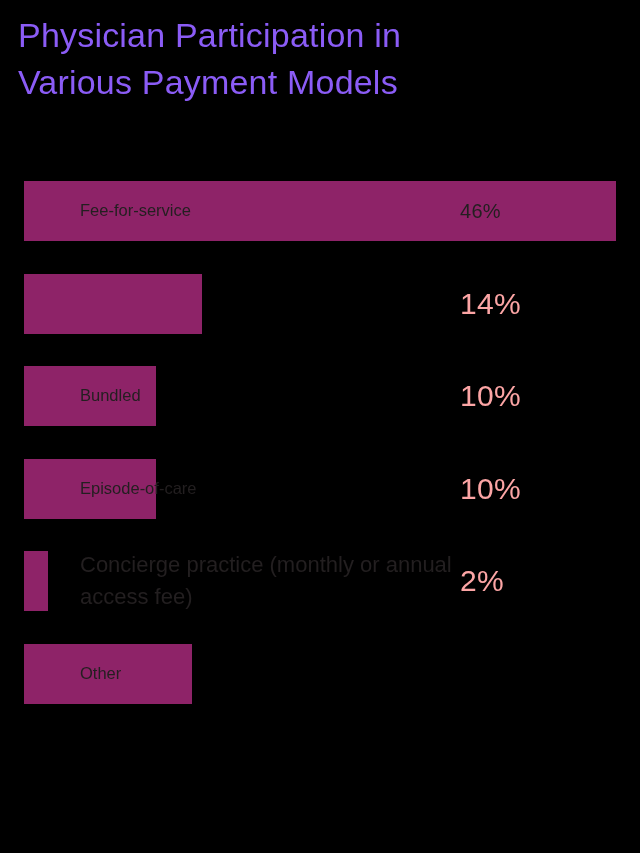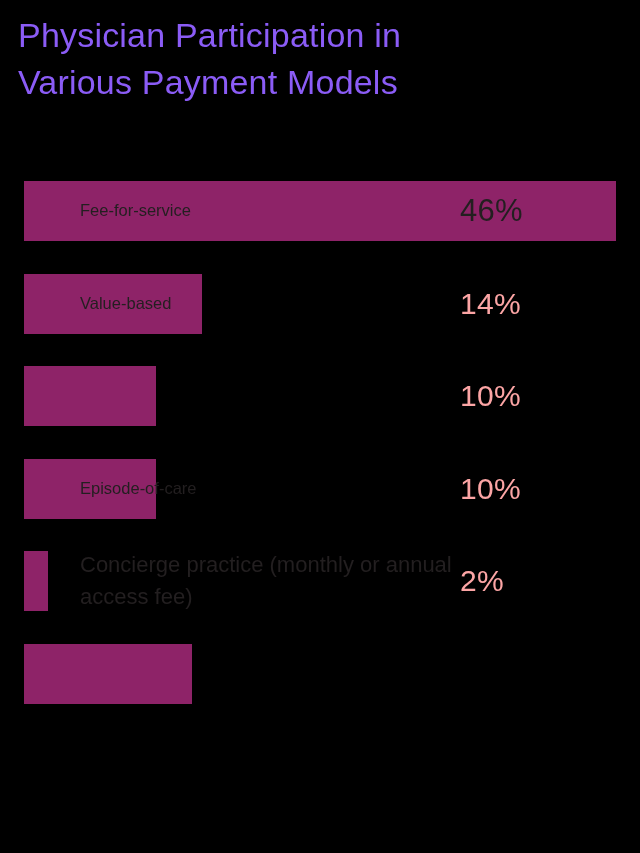--- a/index.html
+++ b/index.html
@@ -70,21 +70,21 @@
     top: 0;
     height: 60px;
     display: flex;
     align-items: center;
     color: #fca5a5;
     font-size: 30px;
     letter-spacing: 0.3px;
   }
   .bar-row.highlight .bar-value {
     color: #231f20;
-    font-size: 31px;
+    font-size: 20px;
   }
   .bar-row.wrap .bar-label {
     line-height: 1.45;
     font-size: 22px;
   }
 </style>
 </head>
 <body>
 
 <div class="page">
@@ -95,41 +95,42 @@
   <div class="bars">
 
     <div class="bar-row highlight">
       <div class="bar-fill" style="width:592px"></div>
       <div class="bar-label">Fee-for-service</div>
       <div class="bar-value">46%</div>
     </div>
 
     <div class="bar-row">
       <div class="bar-fill" style="width:178px"></div>
-      <div class="bar-label">Value-based</div>
       <div class="bar-value">14%</div>
     </div>
 
     <div class="bar-row">
       <div class="bar-fill" style="width:132px"></div>
+      <div class="bar-label">Bundled</div>
       <div class="bar-value">10%</div>
     </div>
 
     <div class="bar-row">
       <div class="bar-fill" style="width:132px"></div>
       <div class="bar-label">Episode-of-care</div>
       <div class="bar-value">10%</div>
     </div>
 
 
     <div class="bar-row wrap">
       <div class="bar-fill" style="width:24px"></div>
       <div class="bar-label">Concierge practice (monthly or annual
 access fee)</div>
       <div class="bar-value">2%</div>
     </div>
 
     <div class="bar-row">
       <div class="bar-fill" style="width:168px"></div>
+      <div class="bar-label">Other</div>
     </div>
 
   </div>
 </div>
 
 </body></html>

